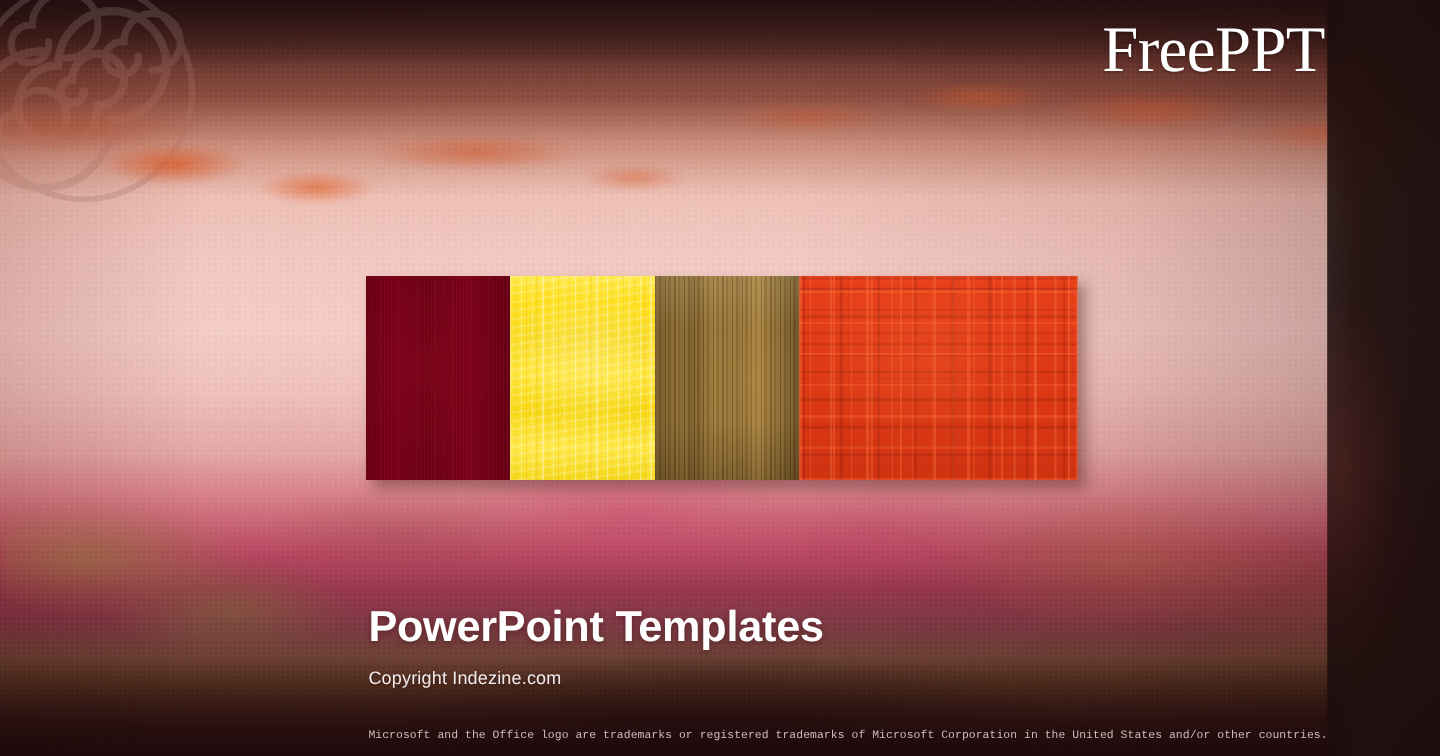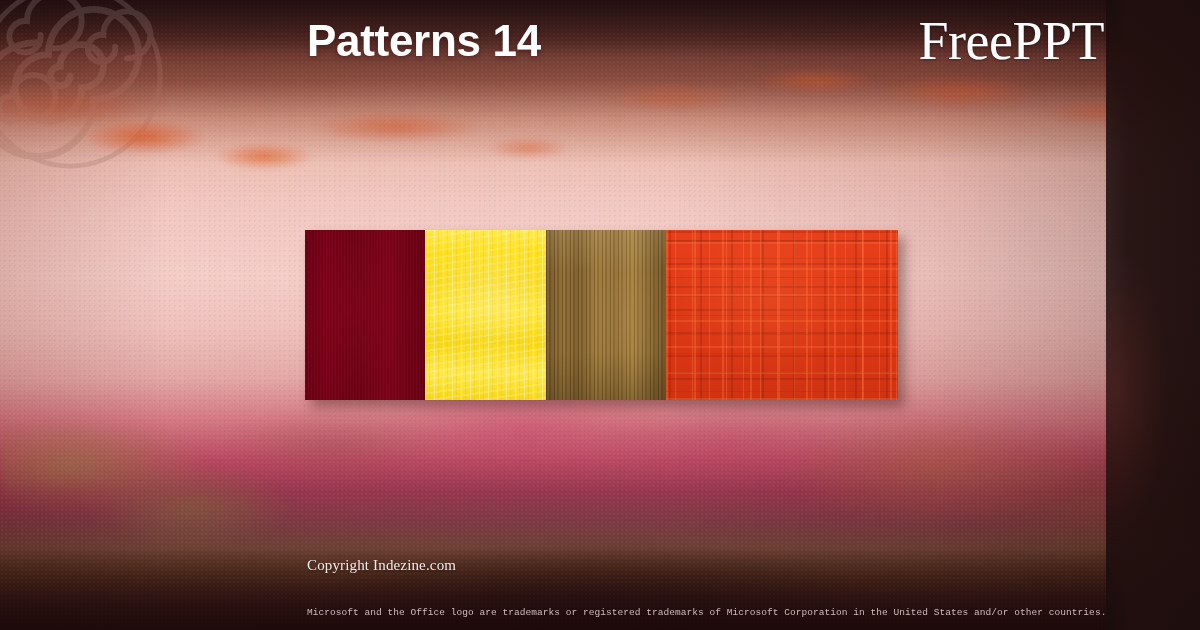--- a/index.html
+++ b/index.html
@@ -266,21 +266,21 @@
     font-family:"Liberation Sans", sans-serif;
     font-weight:bold;
     font-size:36px;
     line-height:1.1;
     color:#ffffff;
     letter-spacing:-0.2px;
     text-shadow:0 2px 5px rgba(50,10,15,.45);
   }
   .footer-copyright {
     position:absolute; left:307px; top:557px;
-    font-family:Liberation Serif, serif;
+    font-family:Liberation Sans, sans-serif;
     font-size:15px;
     color:#f2ecec;
     letter-spacing:.15px;
     text-shadow:0 1px 2px rgba(40,8,12,.5);
   }
   .disclaimer {
     position:absolute; left:307px; top:607px;
     font-family:Liberation Mono, monospace;
     font-size:9.5px;
     color:#cdbcbc;
@@ -307,31 +307,31 @@
         <path d="M100 100 m0 0 a10 10 0 1 1 -10 -10 a22 22 0 1 1 22 22
                  a34 34 0 1 1 -34 -34 a46 46 0 1 1 46 46
                  a58 58 0 1 1 -58 -58"></path>
         <path d="M70 58 a16 16 0 1 1 -14 -14 a28 28 0 1 1 28 28" stroke-width="6"></path>
         <path d="M146 70 a14 14 0 1 1 -12 -12 a24 24 0 1 1 24 24" stroke-width="6"></path>
         <path d="M52 132 a13 13 0 1 1 -11 -11 a22 22 0 1 1 22 22" stroke-width="6"></path>
       </g>
     </svg>
   </div>
 
-  <div class="title">Patterns 14</div>
 
   <div class="brand">FreePPT</div>
 
   <div class="preview">
     <div class="swatch swatch-1 sw-maroon"></div>
     <div class="swatch swatch-2 sw-yellow"></div>
     <div class="swatch swatch-3 sw-wood"></div>
     <div class="swatch swatch-4 sw-weave"></div>
   </div>
 
+  <div class="footer-title">PowerPoint Templates</div>
 
   <div class="footer-copyright">Copyright Indezine.com</div>
 
   <div class="disclaimer">Microsoft and the Office logo are trademarks or registered trademarks of Microsoft Corporation in the United States and/or other countries.</div>
 
   <div class="url-band">
     
     
   </div>
 

